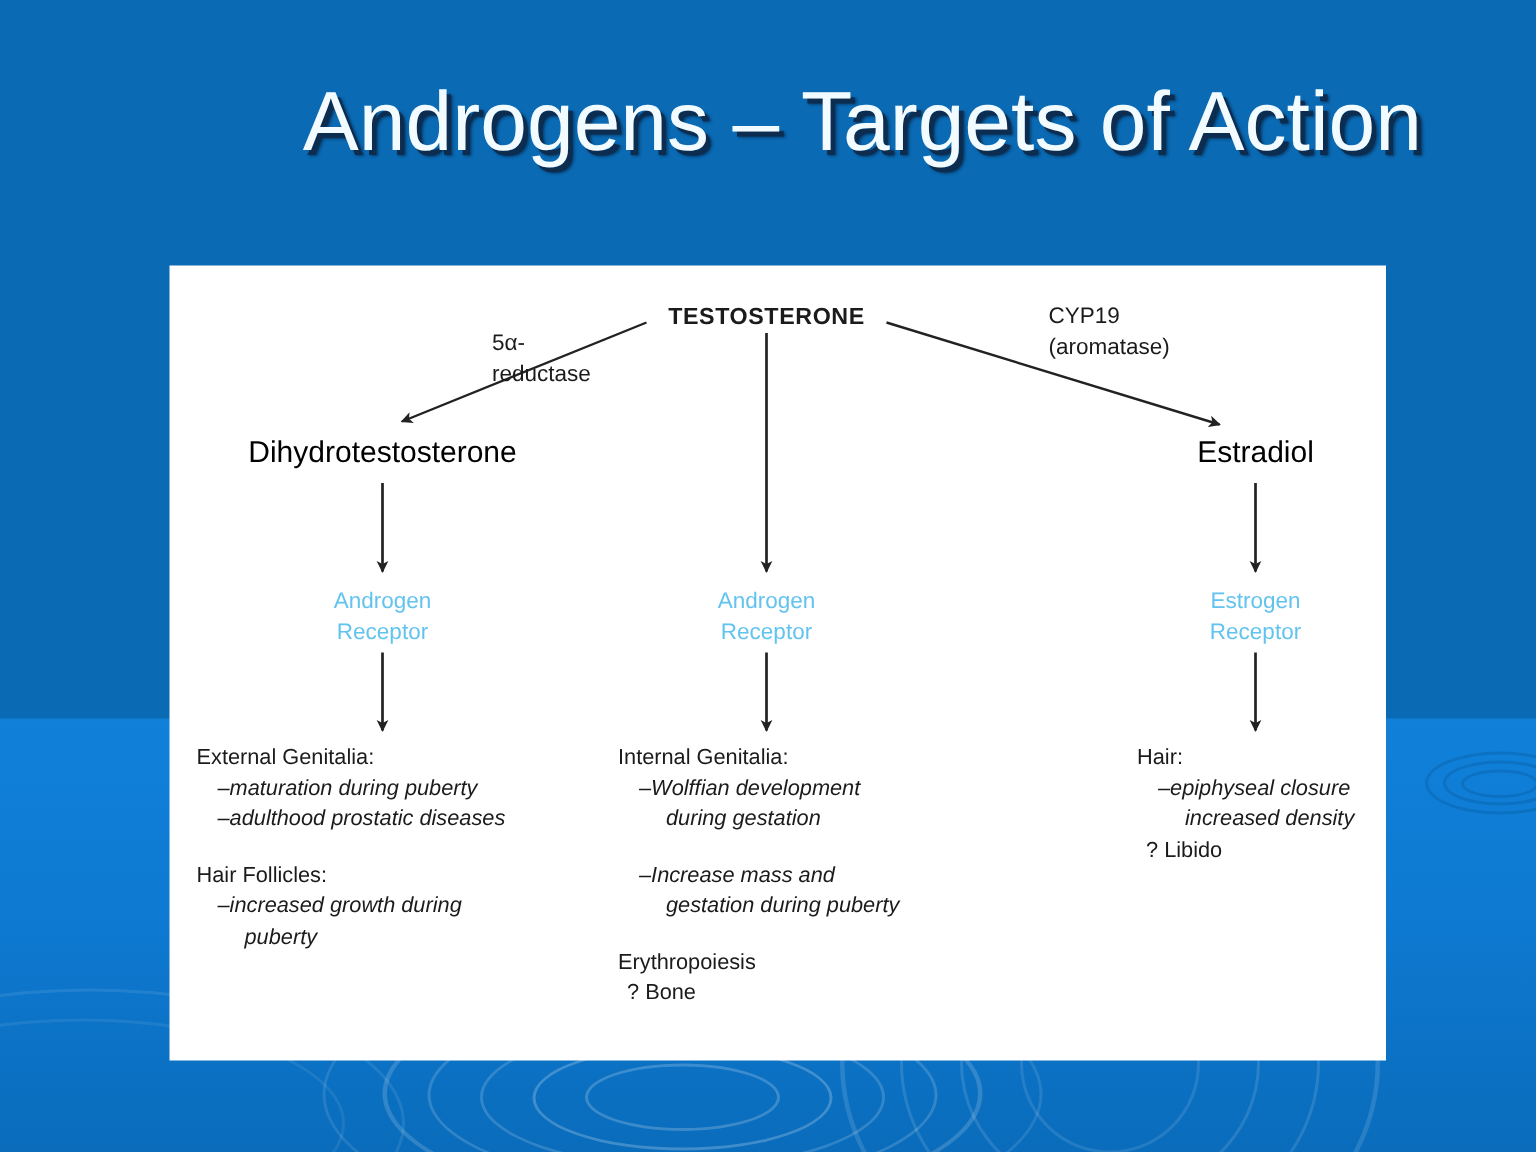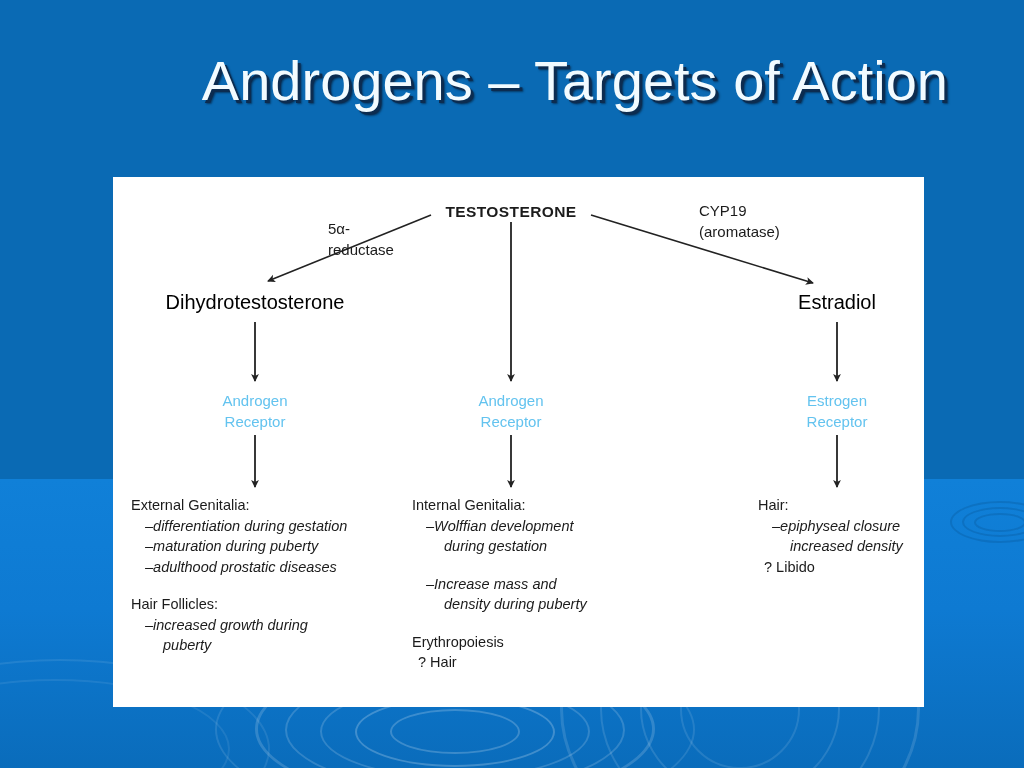--- a/index.html
+++ b/index.html
@@ -210,38 +210,37 @@
       <div>Androgen</div>
       <div>Receptor</div>
     </div>
     <div class="node center receptor" style="left:724px; top:213px;">
       <div>Estrogen</div>
       <div>Receptor</div>
     </div>
 
     <div class="effects" id="effects-left" style="left:18px;  top:318px;">
         <div class="hdr">External Genitalia:</div>
-        <div class="sub">–differentiation during gestation</div>
         <div class="sub">–maturation during puberty</div>
         <div class="sub">–adulthood prostatic diseases</div>
         <div class="gap"></div>
         <div class="hdr">Hair Follicles:</div>
         <div class="sub">–increased growth during</div>
         <div class="sub2">puberty</div>
       </div>
     <div class="effects" id="effects-center" style="left:299px; top:318px;">
         <div class="hdr">Internal Genitalia:</div>
         <div class="sub">–Wolffian development</div>
         <div class="sub2">during gestation</div>
         <div class="gap"></div>
         <div class="sub">–Increase mass and</div>
-        <div class="sub2">density during puberty</div>
+        <div class="sub2">gestation during puberty</div>
         <div class="gap"></div>
         <div class="hdr">Erythropoiesis</div>
-        <div class="plain">? Hair</div>
+        <div class="plain">? Bone</div>
       </div>
     <div class="effects" id="effects-right" style="left:645px; top:318px;">
         <div class="hdr">Hair:</div>
         <div class="sub">–epiphyseal closure</div>
         <div class="sub2">increased density</div>
         <div class="plain">? Libido</div>
       </div>
 
   </div>
 </div>

